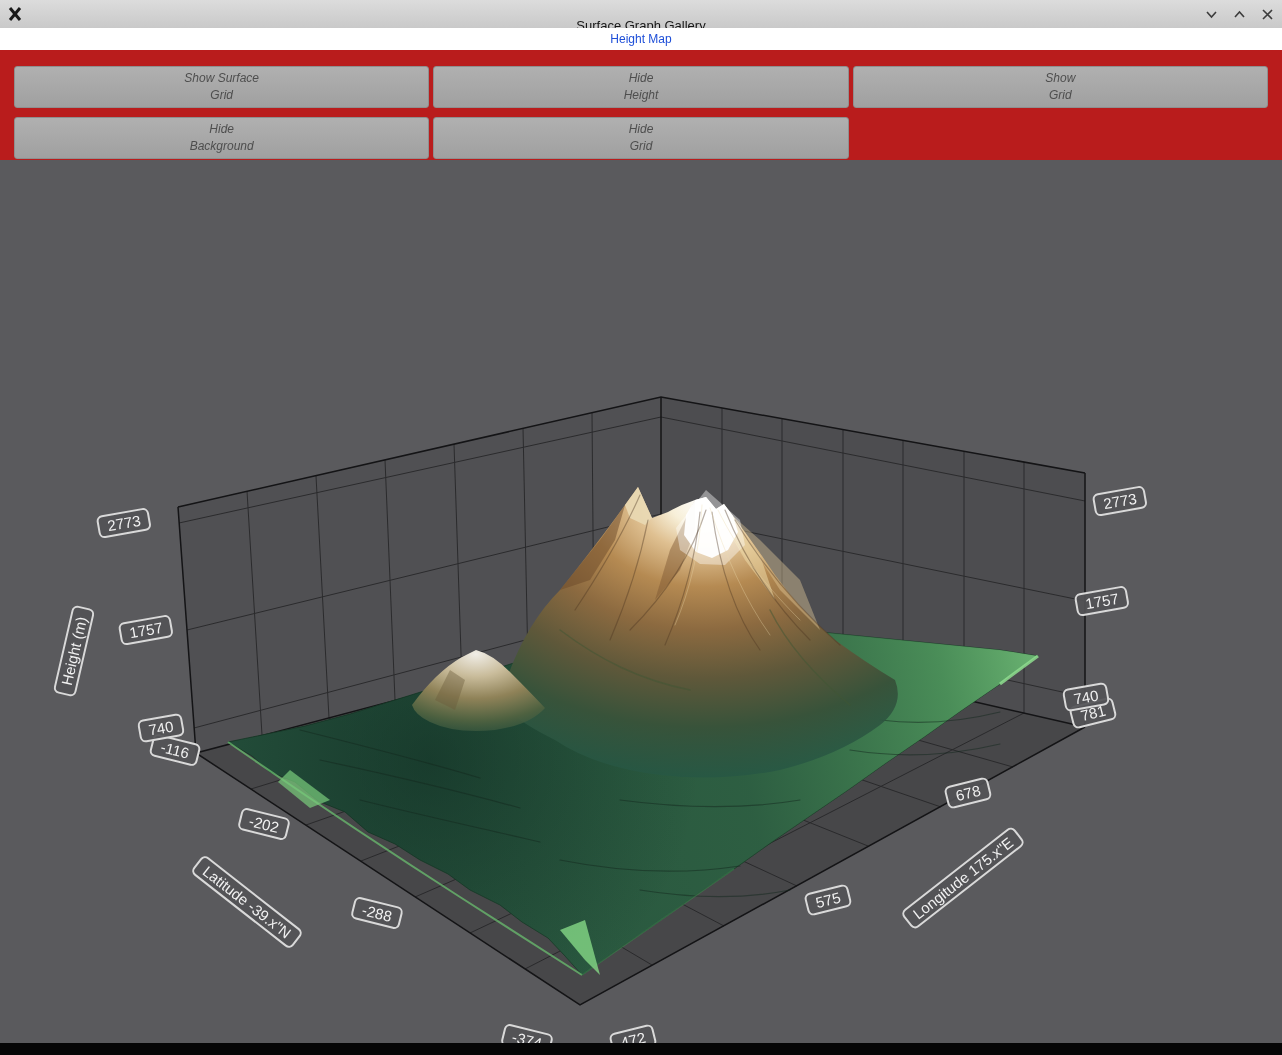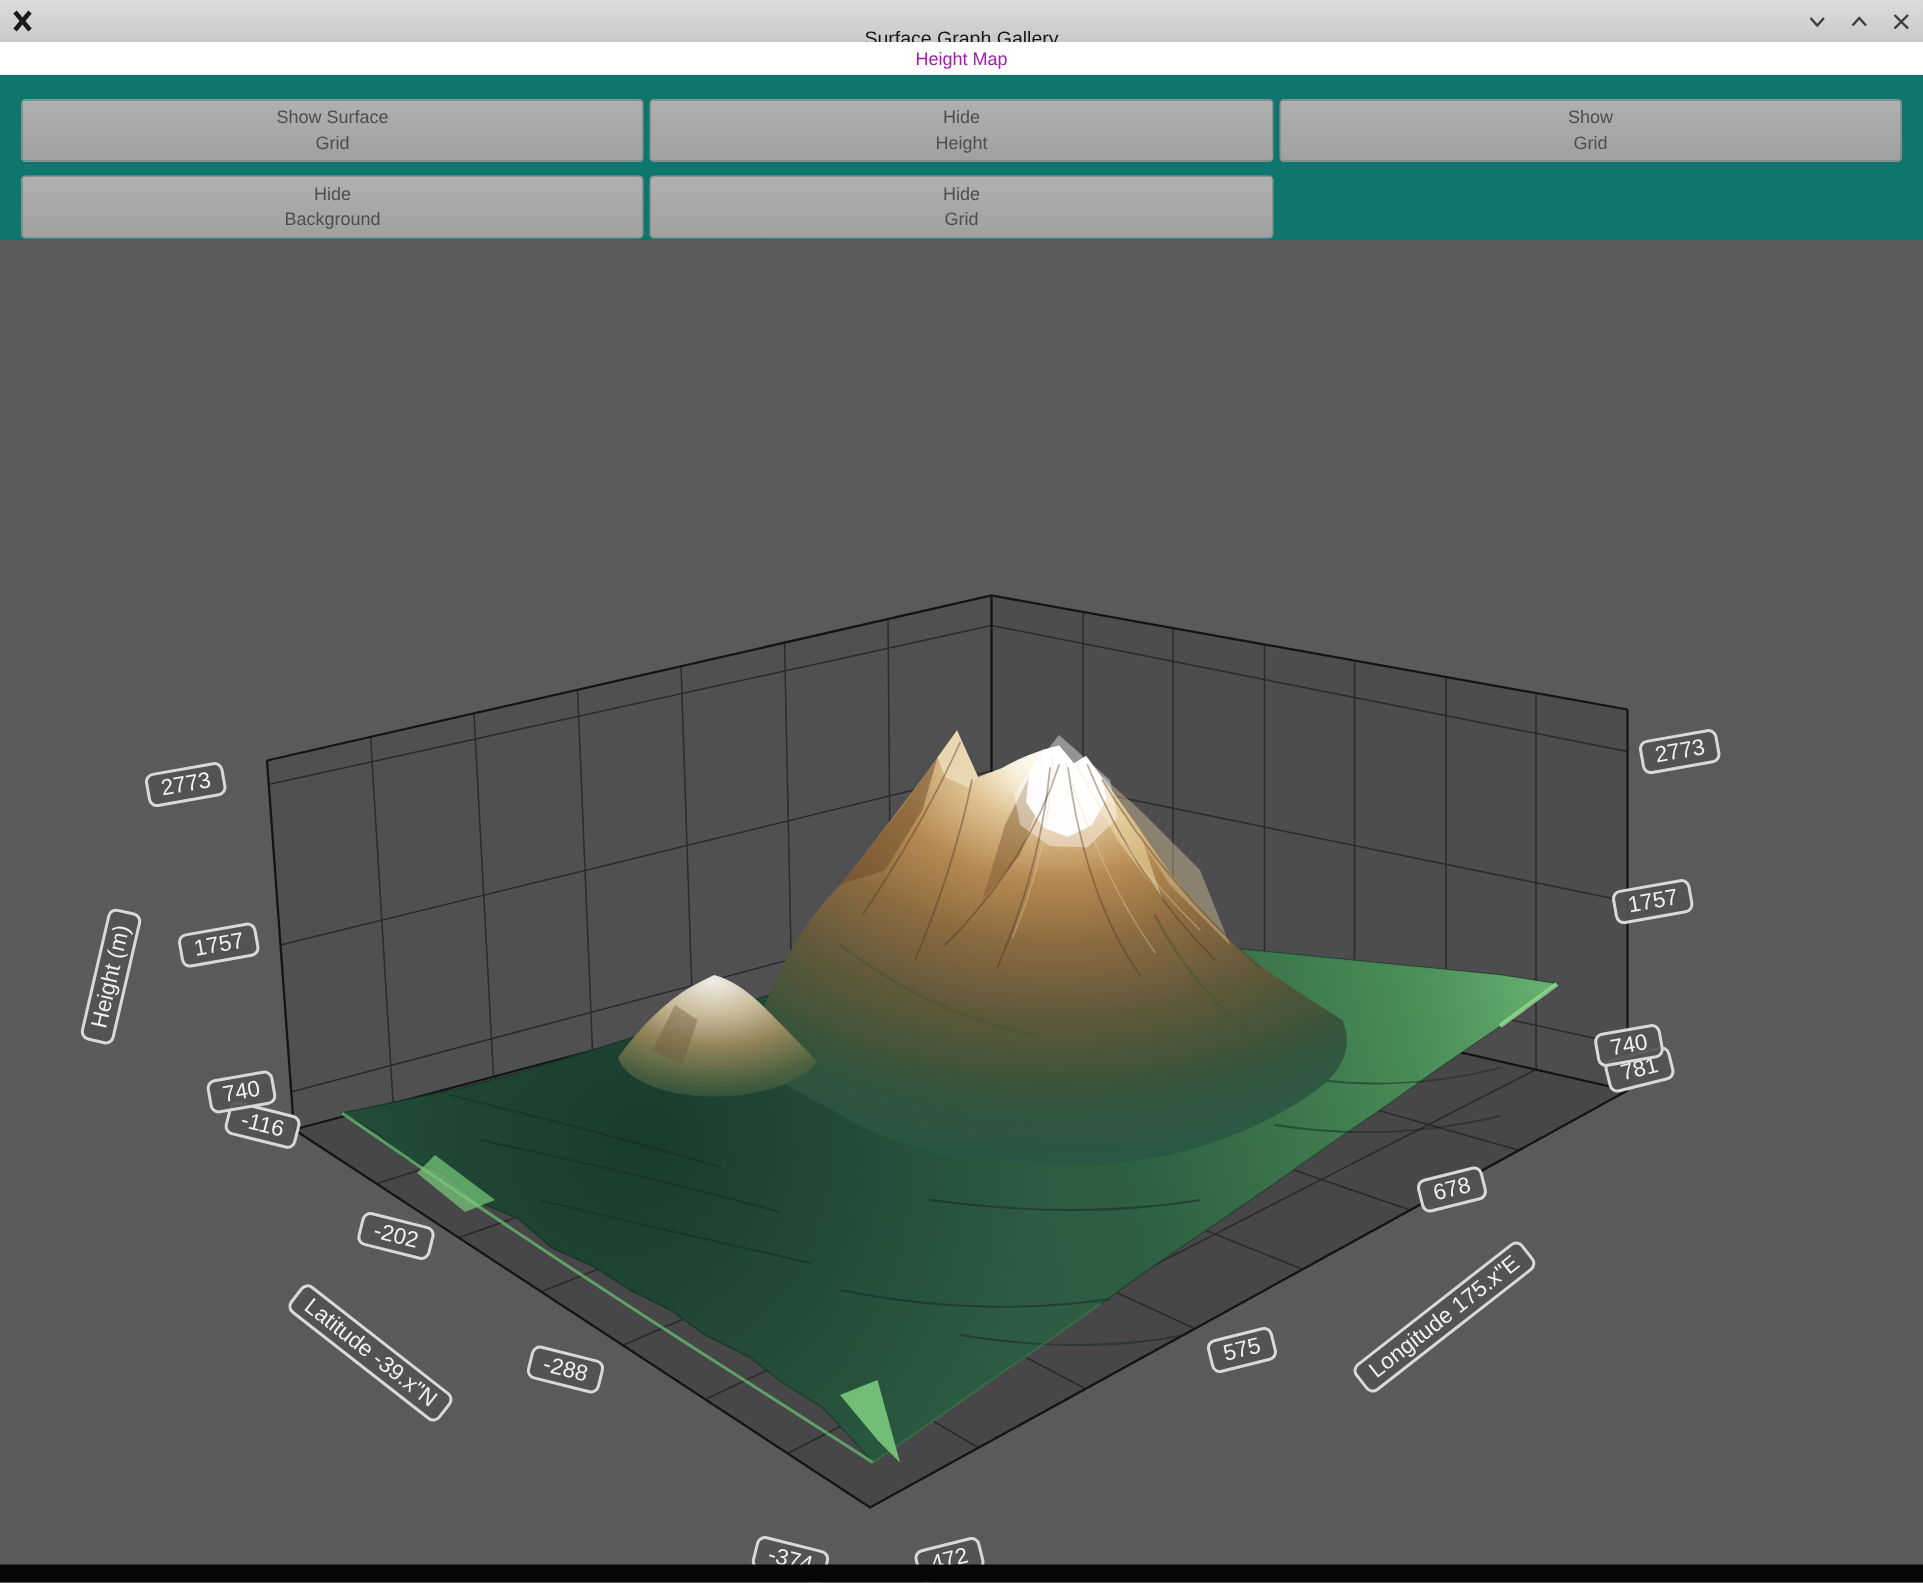--- a/index.html
+++ b/index.html
@@ -22,31 +22,31 @@
   .win-controls{position:absolute;right:6px;top:4px;display:flex;gap:10px;}
   .win-btn{width:18px;height:20px;display:flex;align-items:center;justify-content:center;cursor:default;}
   .win-btn svg{stroke:#3c3c3c;stroke-width:1.6;fill:none;}
   
   #tabbar{
     position:absolute;left:0;top:28px;width:100%;height:22px;display:flex;
     background:#f2f2f2;border-bottom:1px solid #a8a8a8;
   }
   .tab{
     flex:1 1 0;display:flex;align-items:center;justify-content:center;
-    font-size:12px;color:#a21caf;background:#ededed;
+    font-size:12px;color:#1d4ed8;background:#ededed;
     border-right:1px solid #bdbdbd;border-bottom:1px solid #a8a8a8;
     box-sizing:border-box;
   }
   .tab:last-child{border-right:none;}
   .tab.active{background:#ffffff;border-bottom:1px solid #ffffff;}
   
   #toolbar{
     position:absolute;left:0;top:50px;width:100%;height:110px;
-    background:#0f766e;box-sizing:border-box;padding:16px 14px 0 14px;
-    display:grid;grid-template-columns:repeat(3,1fr);gap:7px 4px;
+    background:#b91c1c;box-sizing:border-box;padding:16px 14px 0 14px;
+    display:grid;grid-template-columns:repeat(3,1fr);gap:7px 4px;font-style:italic;
   }
   .tbtn{
     height:40px;border:1px solid #8f8f8f;border-radius:3px;
     background:linear-gradient(180deg,#b0b0b0,#a0a0a0);
     color:#4e4e4e;font-size:12px;line-height:17px;text-align:center;
     display:flex;flex-direction:column;align-items:center;justify-content:center;
     cursor:default;
   }
   
   #graph{

